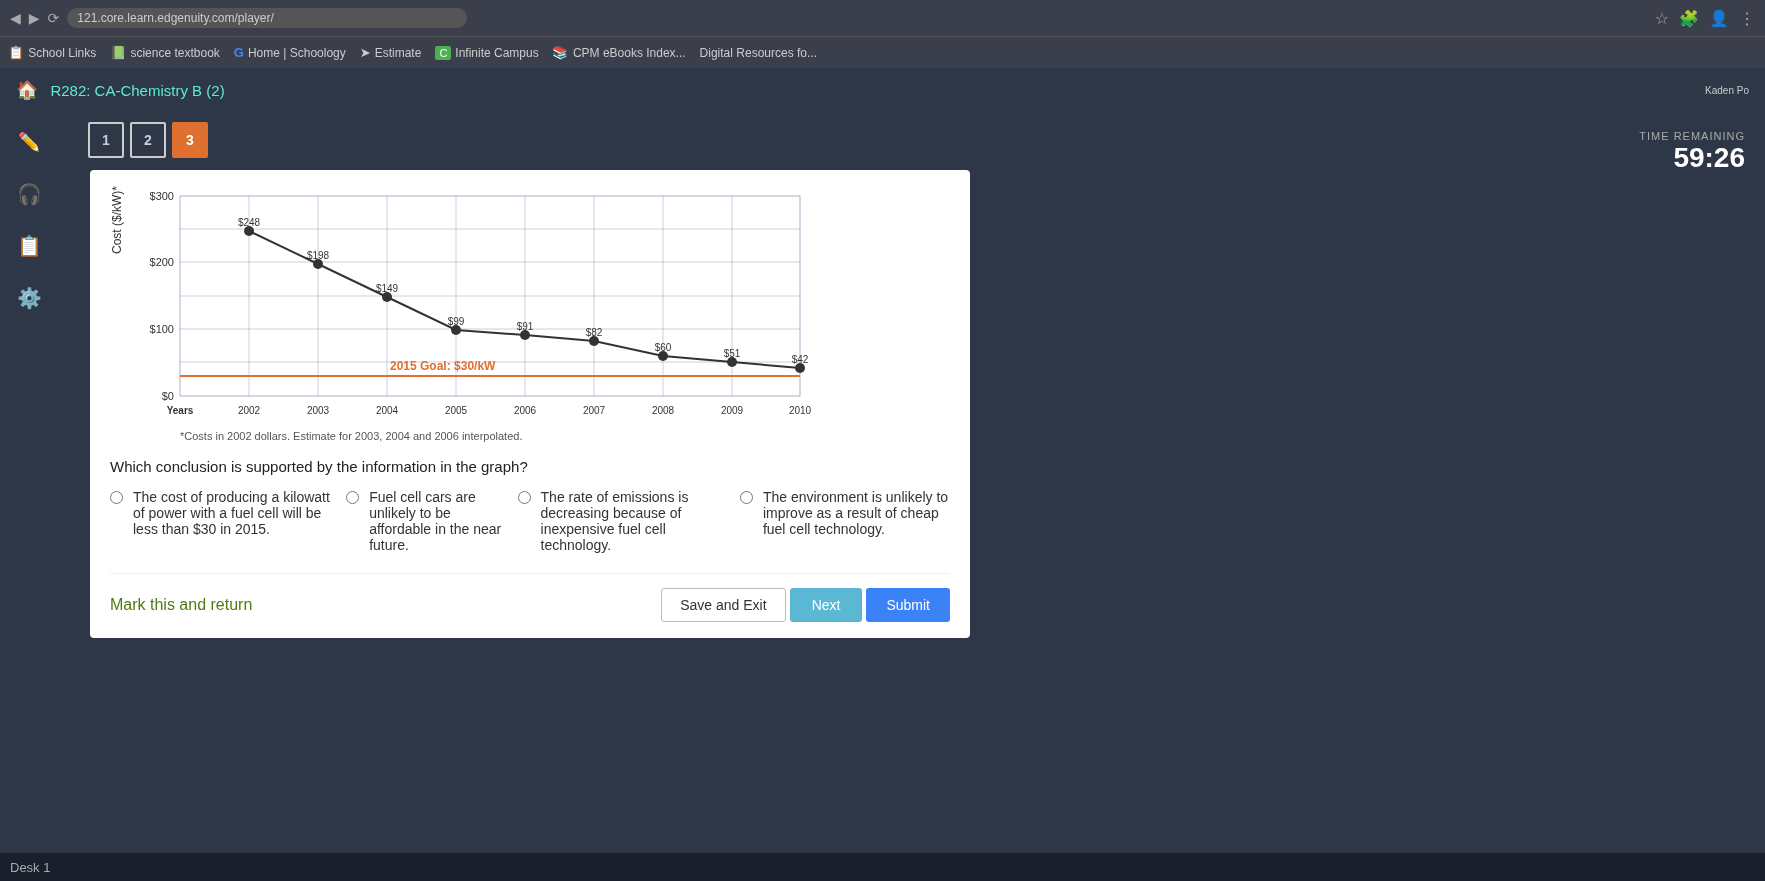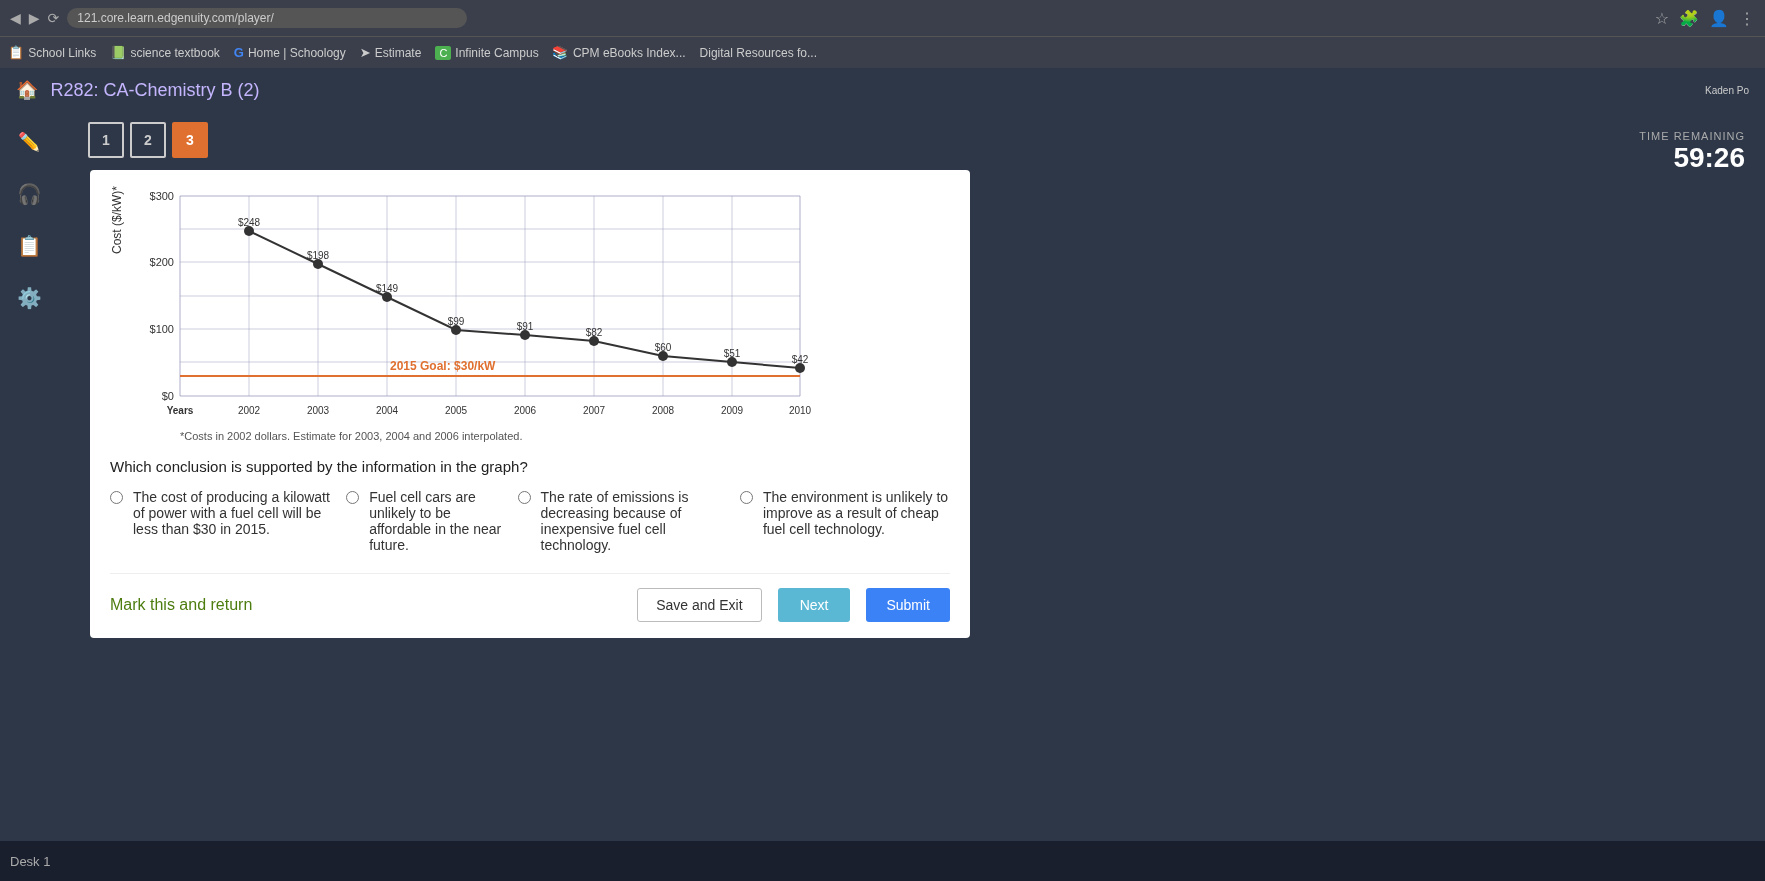--- a/index.html
+++ b/index.html
@@ -62,22 +62,22 @@
 
     
     .nav-bar {
       background: #2d3748;
       padding: 8px 16px;
       display: flex;
       align-items: center;
       height: 44px;
     }
     .nav-title {
-      color: #c4b5fd;
-      font-size: 18px;
+      color: #5eead4;
+      font-size: 15px;
       font-weight: 500;
     }
     .user-name {
       color: #ccc;
       font-size: 10px;
       margin-left: auto;
     }
 
     
     .main-layout {
@@ -239,21 +239,21 @@
     }
     .mark-return-link {
       color: #4d7c0f;
       font-size: 16px;
       cursor: pointer;
       background: none;
       border: none;
     }
     .footer-btns {
       display: flex;
-      gap: 16px;
+      gap: 4px;
     }
     .btn-save-exit {
       background: #fff;
       border: 1px solid #bbb;
       color: #333;
       padding: 8px 18px;
       font-size: 14px;
       border-radius: 3px;
       cursor: pointer;
     }
@@ -273,21 +273,21 @@
       padding: 8px 20px;
       font-size: 14px;
       border-radius: 3px;
       cursor: pointer;
       text-align: right;
     }
 
     
     .taskbar {
       background: #1a1f2e;
-      height: 40px;
+      height: 28px;
       display: flex;
       align-items: center;
       padding: 0 10px;
       gap: 10px;
       position: fixed;
       bottom: 0;
       left: 0;
       width: 1765px;
     }
     .taskbar-item {

